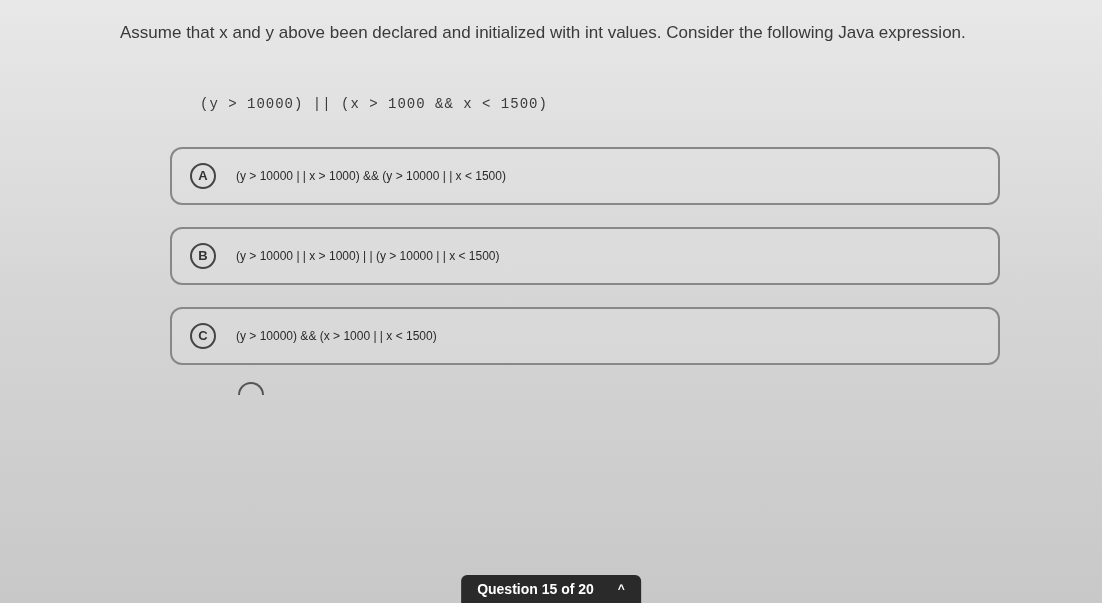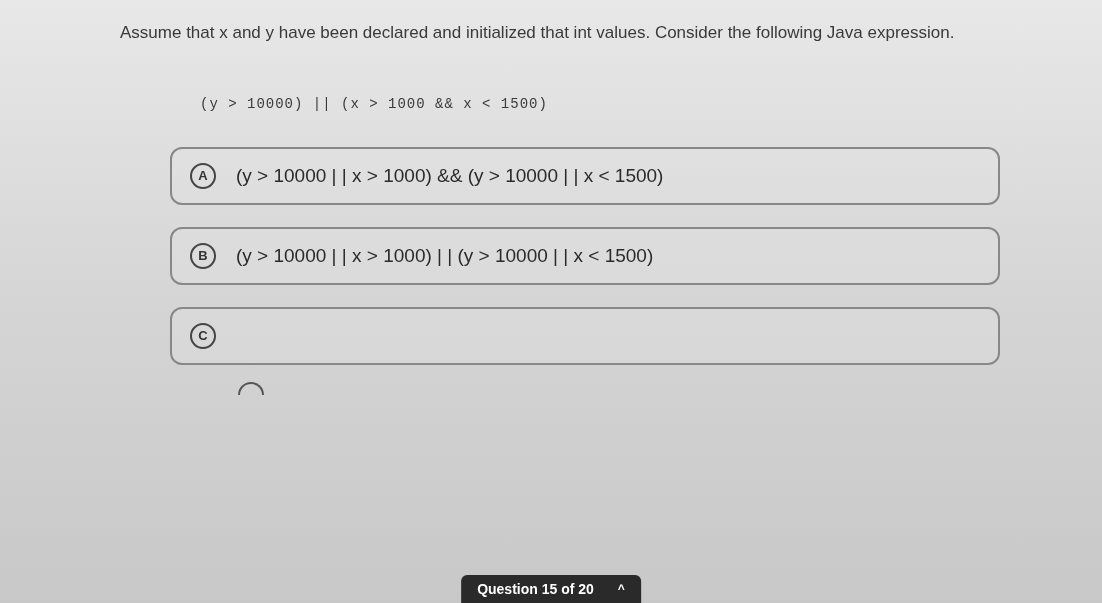--- a/index.html
+++ b/index.html
@@ -60,21 +60,21 @@
       display: flex;
       align-items: center;
       justify-content: center;
       font-size: 13px;
       font-weight: bold;
       color: #333;
       margin-right: 20px;
       flex-shrink: 0;
     }
     .option-text {
-      font-size: 19px;
+      font-size: 12px;
       color: #2a2a2a;
     }
     .partial-option {
       display: flex;
       align-items: center;
       padding-left: 68px;
       margin-top: -5px;
     }
     .partial-circle {
       width: 26px;
@@ -101,36 +101,37 @@
       gap: 24px;
     }
     .chevron-up {
       font-size: 12px;
     }
   </style>
 </head>
 <body>
 
 <div class="content">
-  <p class="question-intro">Assume that x and y have been declared and initialized that int values. Consider the following Java expression.</p>
+  <p class="question-intro">Assume that x and y above been declared and initialized with int values. Consider the following Java expression.</p>
 
   <div class="code-expression">(y &gt; 10000) || (x &gt; 1000 &amp;&amp; x &lt; 1500)</div>
 
 
   <div class="options">
     <div class="option">
       <div class="option-letter">A</div>
       <div class="option-text">(y &gt; 10000 | | x &gt; 1000) &amp;&amp; (y &gt; 10000 | | x &lt; 1500)</div>
     </div>
     <div class="option">
       <div class="option-letter">B</div>
       <div class="option-text">(y &gt; 10000 | | x &gt; 1000) | | (y &gt; 10000 | | x &lt; 1500)</div>
     </div>
     <div class="option">
       <div class="option-letter">C</div>
+      <div class="option-text">(y &gt; 10000) &amp;&amp; (x &gt; 1000 | | x &lt; 1500)</div>
     </div>
     <div class="partial-option">
       <div class="partial-circle"></div>
     </div>
   </div>
 </div>
 
 <div class="bottom-bar">
   <span>Question 15 of 20</span>
   <span class="chevron-up">^</span>

